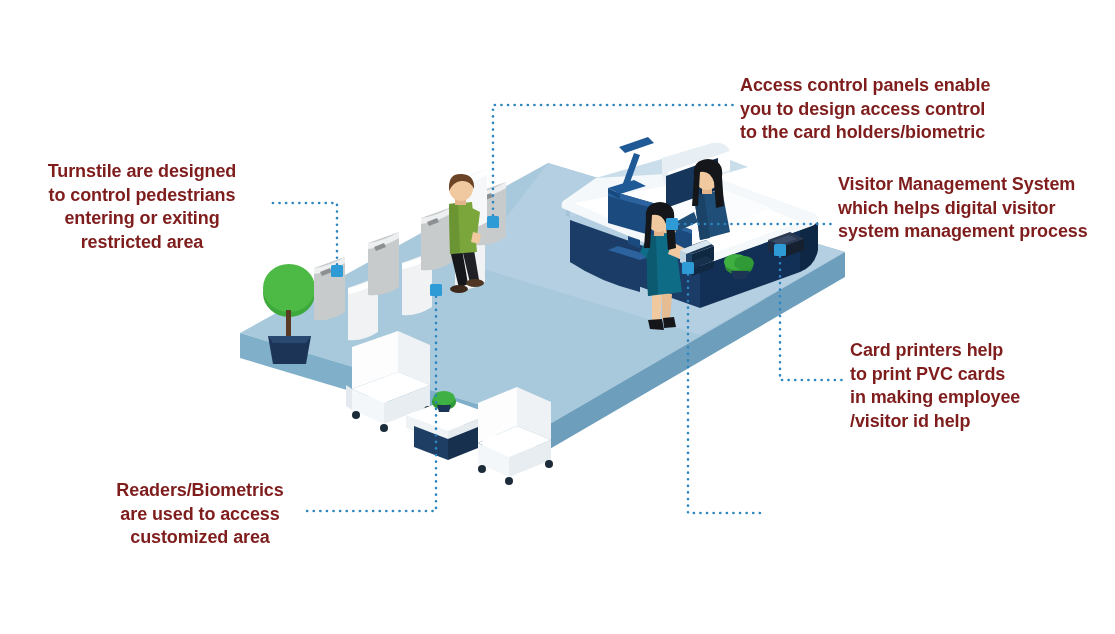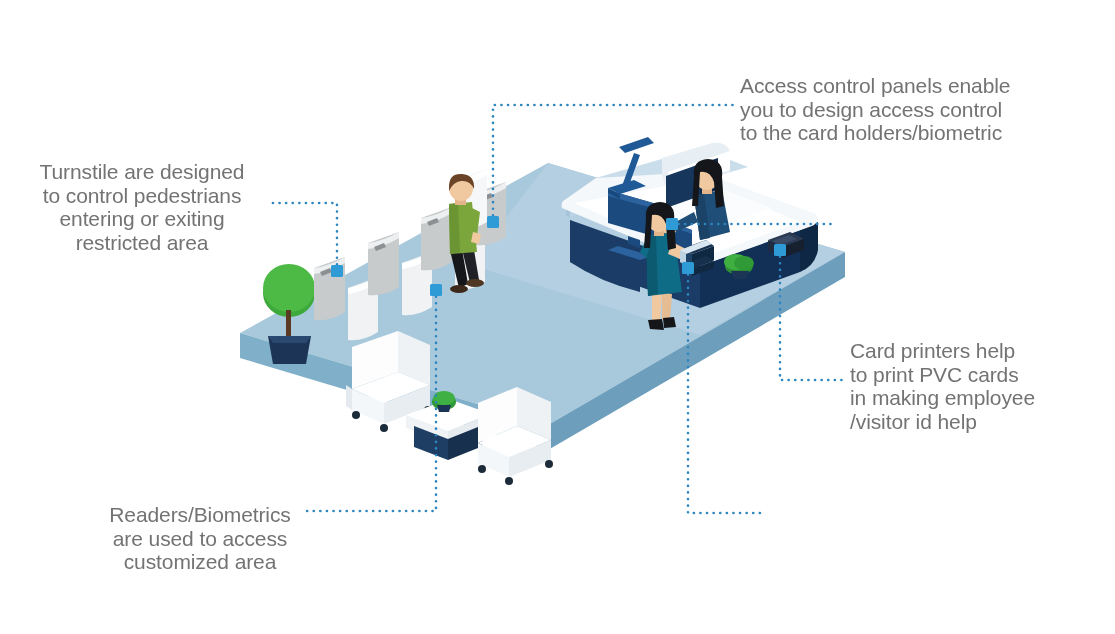--- a/index.html
+++ b/index.html
@@ -16,24 +16,24 @@
     font-family: "Liberation Sans", sans-serif;
   }
   .scene-svg {
     position: absolute;
     left: 0; top: 0;
     width: 1115px;
     height: 634px;
   }
   .callout {
     position: absolute;
-    color: #737373;
+    color: #7f1d1d;
     font-family: "Liberation Sans", sans-serif;
-    font-weight: normal;
-    font-size: 21px;
+    font-weight: bold;
+    font-size: 18px;
     line-height: 23.5px;
     letter-spacing: -0.1px;
     white-space: pre-line;
   }
   .callout.right-align { text-align: center; }
   .callout.left-align  { text-align: left; }
 
   #callout-turnstile {
     left: 22px; top: 160px; width: 240px;
   }
@@ -43,21 +43,21 @@
   #callout-visitor {
     left: 838px; top: 173px; width: 278px;
   }
   #callout-card-printer {
     left: 850px; top: 339px; width: 250px;
   }
   #callout-digital-signage {
     left: 763px; top: 453px; width: 345px;
   }
   #callout-readers {
-    left: 100px; top: 479px; width: 200px; margin-top: 24px;
+    left: 100px; top: 479px; width: 200px;
   }
 </style>
 </head>
 <body>
 
 <div id="root">
 
   <svg class="scene-svg" viewBox="0 0 1115 634">
 
     <g>
@@ -330,20 +330,23 @@
 
   <div class="callout right-align" id="callout-turnstile">Turnstile are designed
 to control pedestrians
 entering or exiting
 restricted area</div>
 
   <div class="callout left-align" id="callout-access-control">Access control panels enable
 you to design access control
 to the card holders/biometric</div>
 
+  <div class="callout left-align" id="callout-visitor">Visitor Management System
+which helps digital visitor
+system management process</div>
 
   <div class="callout left-align" id="callout-card-printer">Card printers help
 to print PVC cards
 in making employee
 /visitor id help</div>
 
 
   <div class="callout right-align" id="callout-readers">Readers/Biometrics
 are used to access
 customized area</div>

